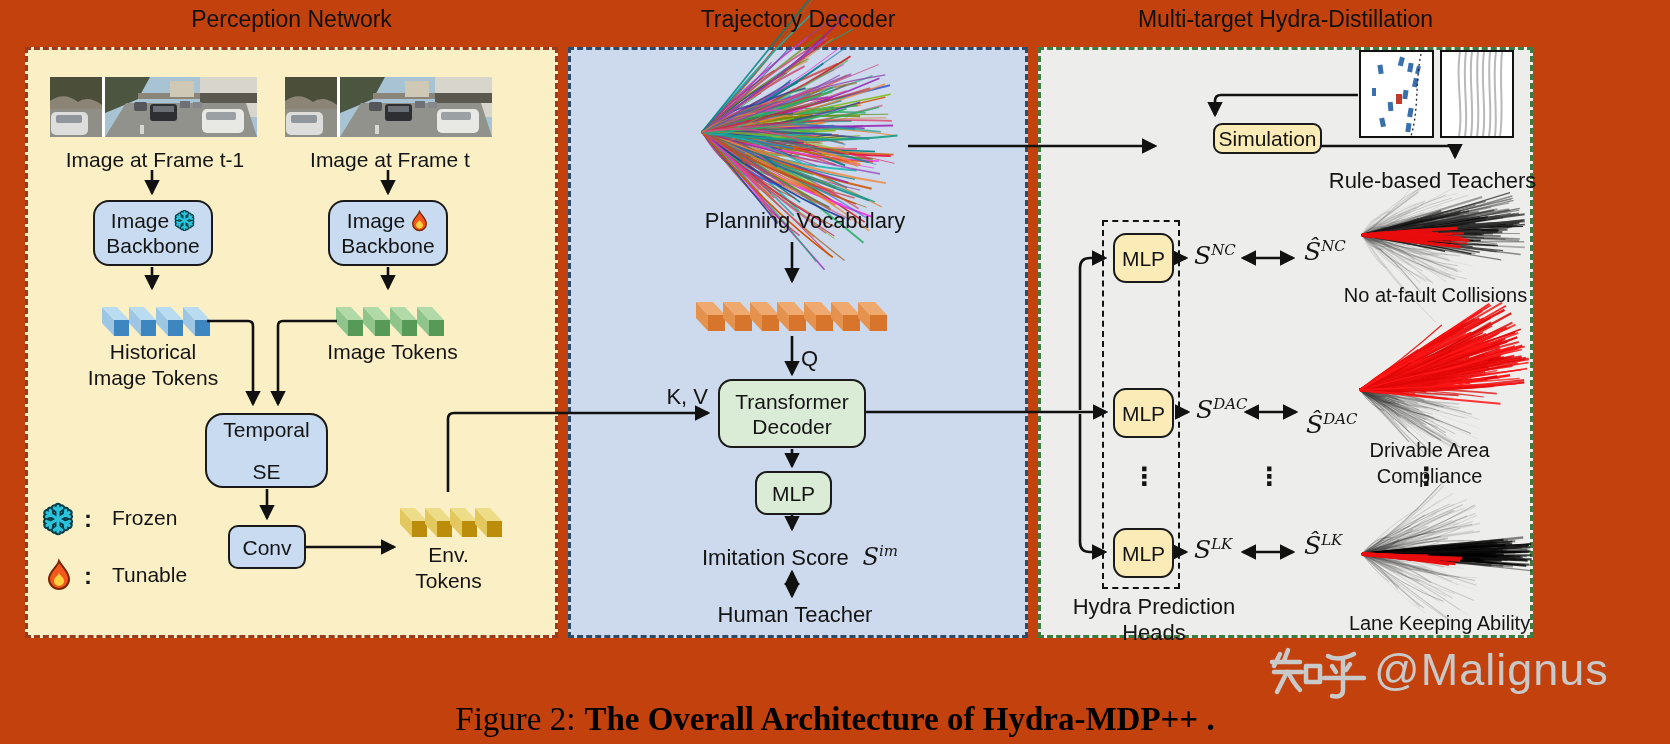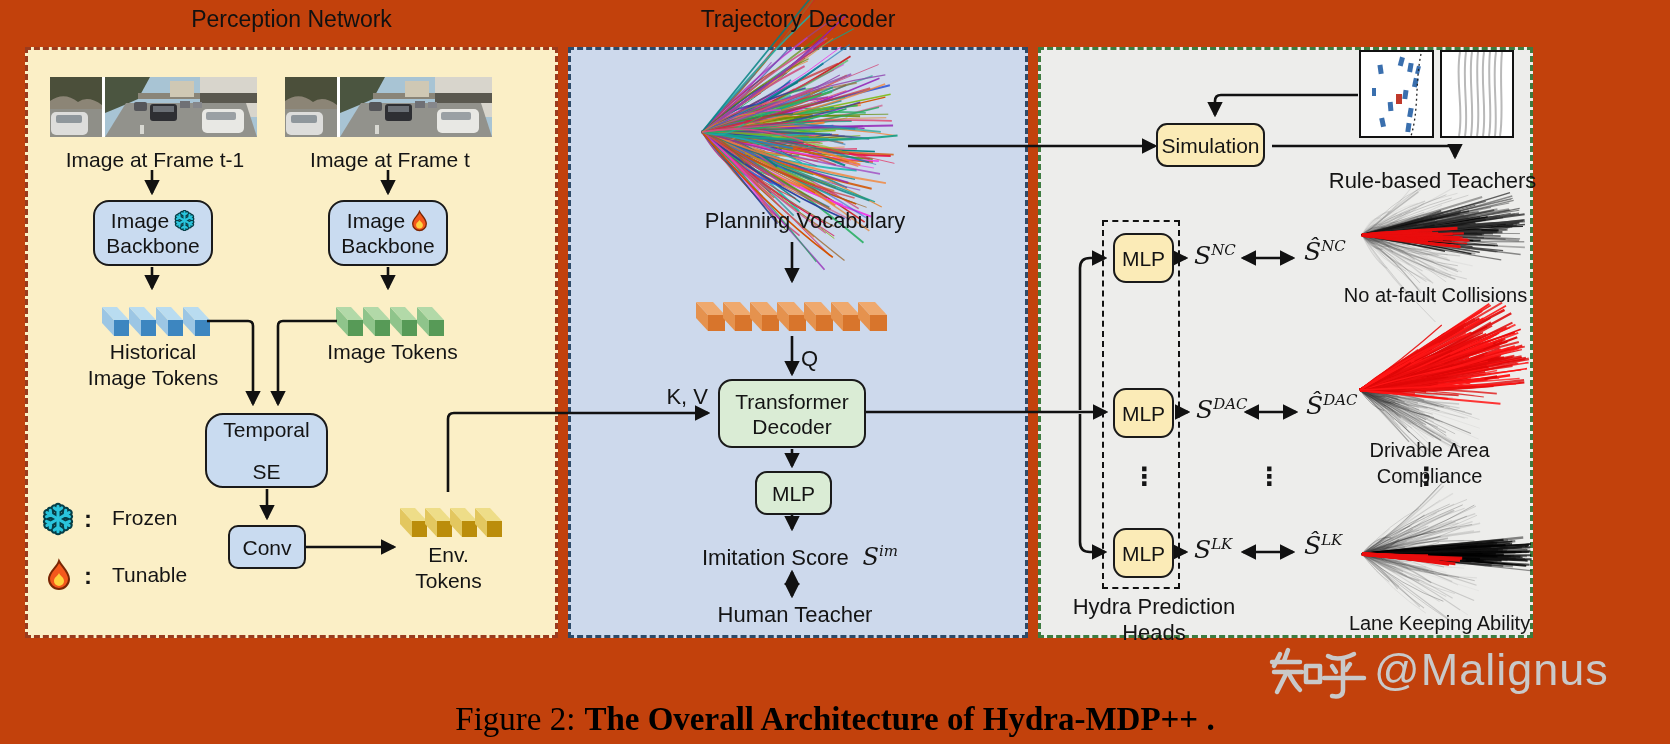--- a/index.html
+++ b/index.html
@@ -93,20 +93,21 @@
       </symbol>
     </defs>
   </svg>
 
   <div class="panel" id="panel-perception"></div>
   <div class="panel" id="panel-trajectory"></div>
   <div class="panel" id="panel-hydra"></div>
 
   <div class="panel-title" style="left:25px;width:533px;">Perception Network</div>
   <div class="panel-title" style="left:568px;width:460px;">Trajectory Decoder</div>
+  <div class="panel-title" style="left:1038px;width:495px;">Multi-target Hydra-Distillation</div>
 
   <svg id="connectors" width="1670" height="744" viewBox="0 0 1670 744">
     <defs>
       <marker id="ah" viewBox="0 0 10 10" refX="8.5" refY="5" markerWidth="6" markerHeight="6" orient="auto-start-reverse">
         <path d="M0,0 L10,5 L0,10 z" fill="#111"></path>
       </marker>
     </defs>
     <g fill="none" stroke="#111" stroke-width="2.6">
       <path d="M152,170 V193" marker-end="url(#ah)"></path>
       <path d="M388,170 V193" marker-end="url(#ah)"></path>
@@ -597,21 +598,21 @@
   <div class="box greenbox" style="left:755px;top:471px;width:77px;height:44px;border-radius:12px;">
     <span>MLP</span>
   </div>
 
   <div class="lbl" style="left:660px;top:602px;width:270px;font-size:22px;">Human Teacher</div>
   <div class="lbl" style="left:640px;top:538px;width:320px;font-size:22px;">
     <span>Imitation Score</span>
     <span class="score" style="position:static;font-size:24px;">&nbsp;<span>S</span><sup>im</sup></span>
   </div>
 
-  <div class="box yellowbox" style="left:1156px;top:123px;width:109px;height:44px;">
+  <div class="box yellowbox" style="left:1213px;top:123px;width:109px;height:31px;border-radius:9px;">
     <span>Simulation</span>
   </div>
 
   <div class="mini" style="left:1359px;top:50px;width:75px;height:88px;">
     <svg width="71" height="84" style="display:block">
       <g fill="#3a6fae">
         <rect x="38" y="5" width="5" height="9" transform="rotate(15 40 9)"></rect>
         <rect x="47" y="11" width="5" height="9" transform="rotate(10 49 15)"></rect>
         <rect x="17" y="13" width="5" height="9" transform="rotate(-8 19 17)"></rect>
         <rect x="52" y="26" width="5" height="9" transform="rotate(12 54 30)"></rect>
@@ -652,21 +653,21 @@
   <div class="box yellowbox" style="left:1113px;top:388px;width:61px;height:50px;border-radius:13px;">
       <span>MLP</span>
     </div>
   <div class="box yellowbox" style="left:1113px;top:528px;width:61px;height:50px;border-radius:13px;">
       <span>MLP</span>
     </div>
 
   <span class="score" style="left:1194px;top:241px;"><span>S</span><sup>NC</sup></span>
   <span class="score" style="left:1304px;top:237px;"><span>Ŝ</span><sup>NC</sup></span>
   <span class="score" style="left:1196px;top:395px;"><span>S</span><sup>DAC</sup></span>
-  <span class="score" style="left:1306px;top:391px;"><span>Ŝ</span><sup>DAC</sup></span>
+  <span class="score" style="left:1306px;top:410px;"><span>Ŝ</span><sup>DAC</sup></span>
   <span class="score" style="left:1194px;top:535px;"><span>S</span><sup>LK</sup></span>
   <span class="score" style="left:1304px;top:531px;"><span>Ŝ</span><sup>LK</sup></span>
 
   <span class="dots" style="left:1132px;top:462px;">⋮</span>
   <span class="dots" style="left:1257px;top:462px;">⋮</span>
   <span class="dots" style="left:1414px;top:462px;">⋮</span>
 
   <div class="lbl" style="left:1044px;top:594px;width:220px;font-size:22px;">Hydra Prediction Heads</div>
 
   <svg class="layer" id="fan-nc" style="left:1340px;top:188px;" width="195" height="105">

